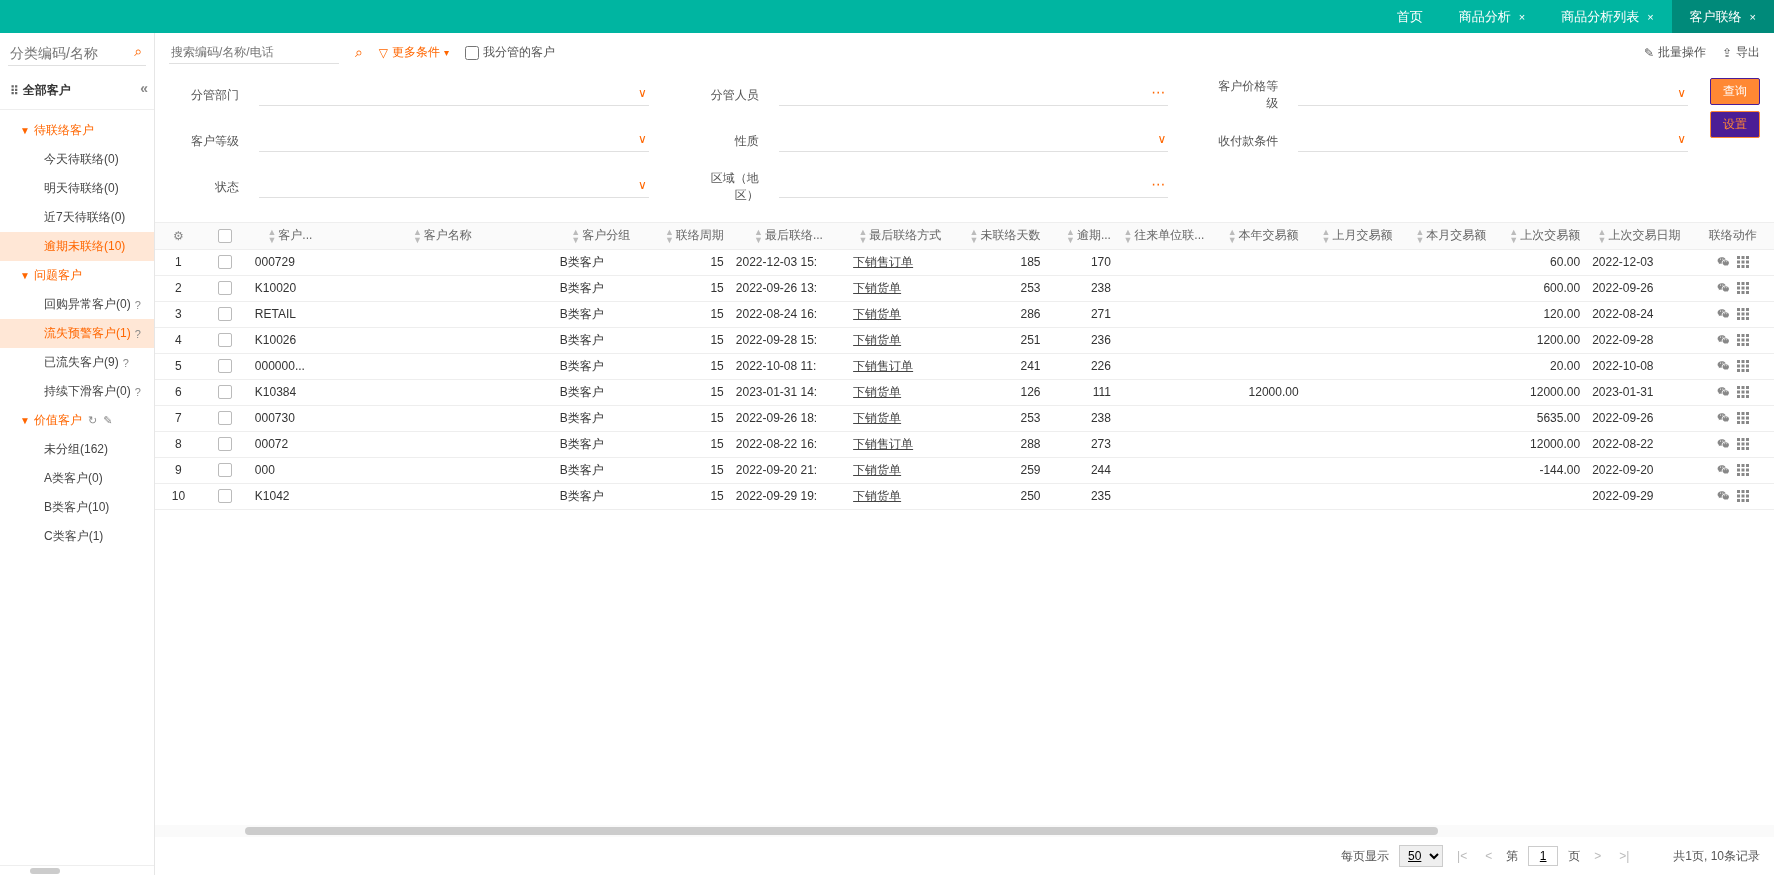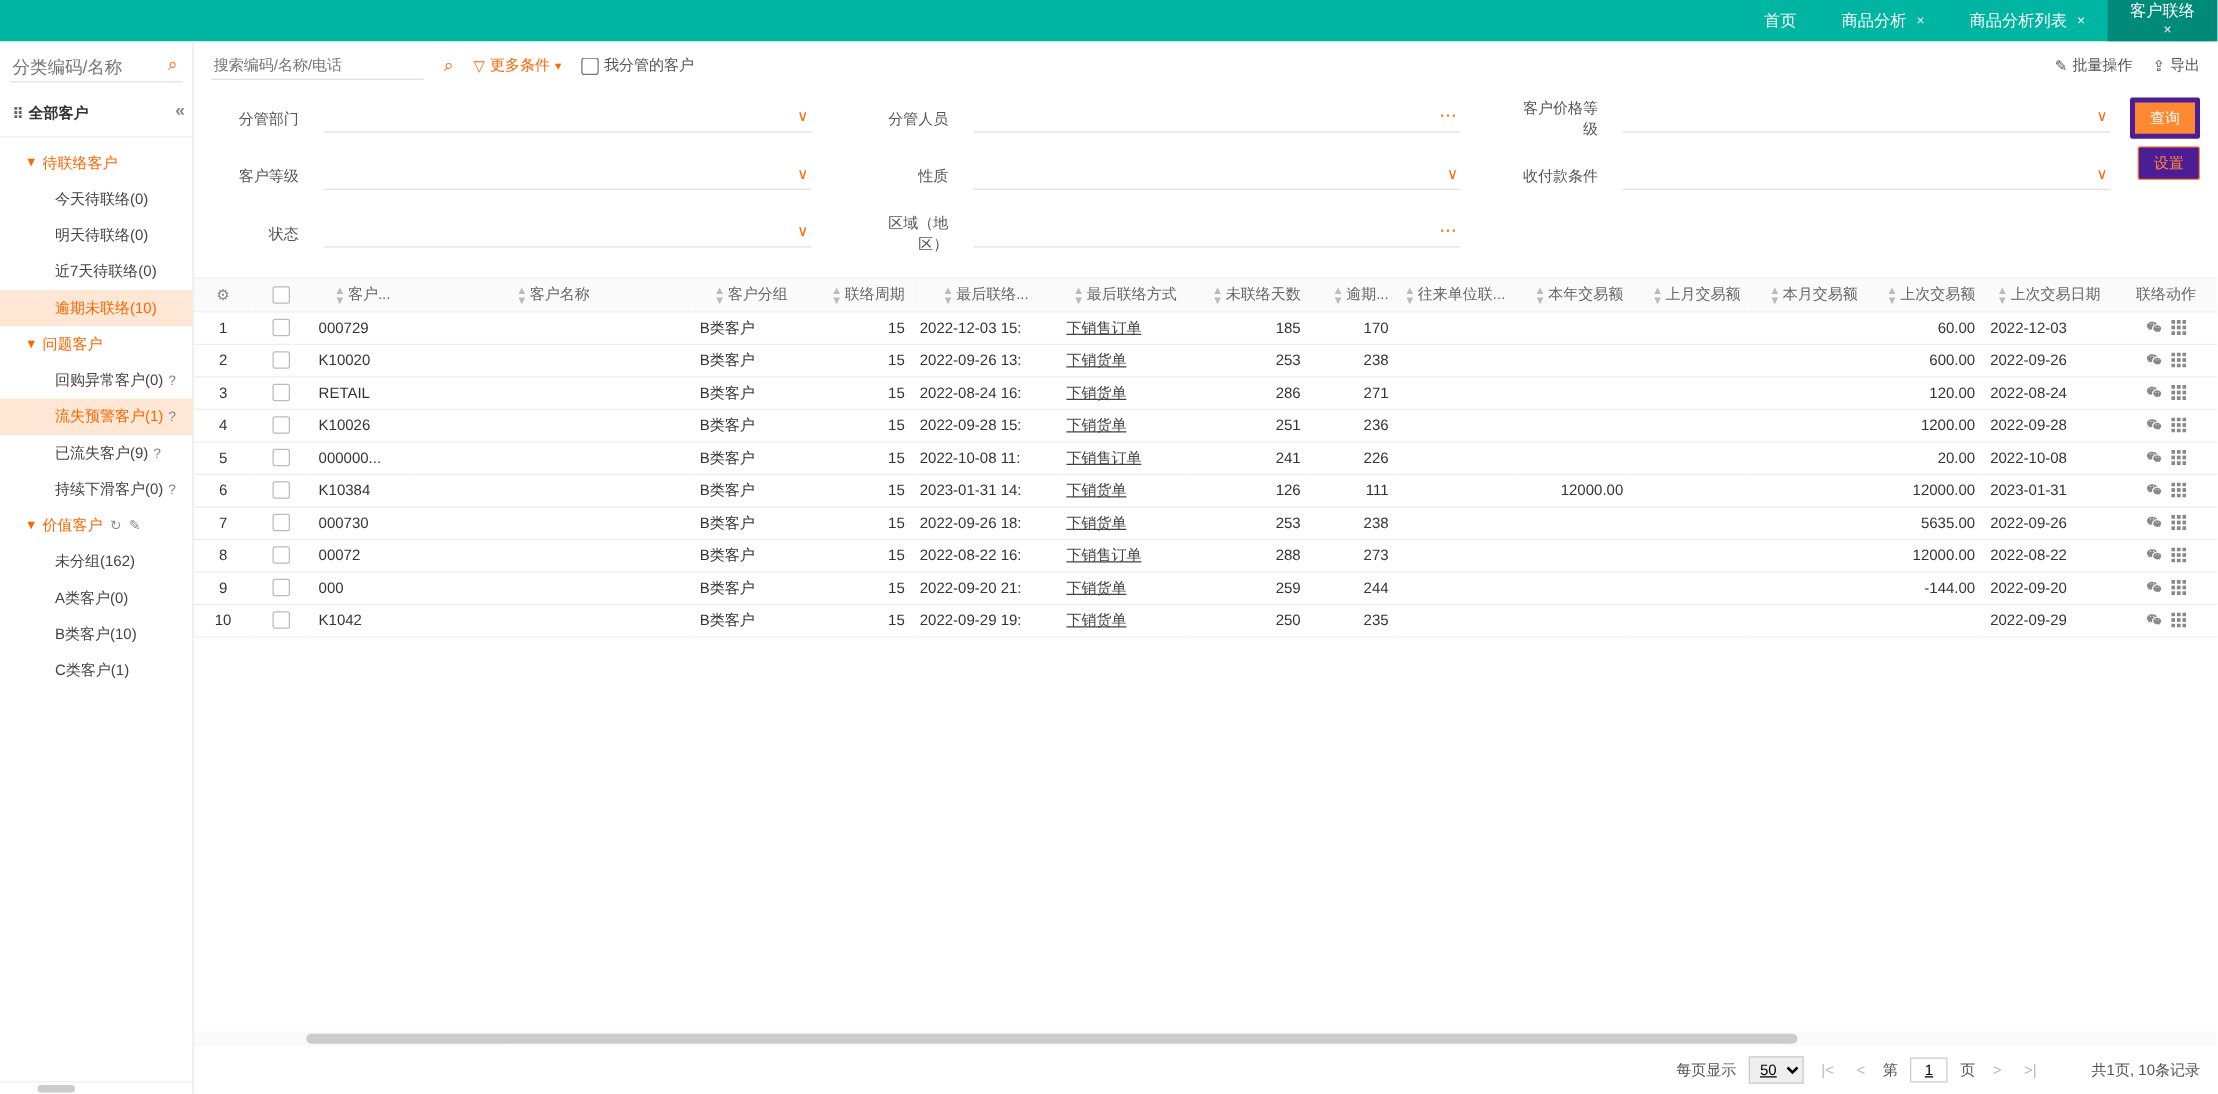--- a/index.html
+++ b/index.html
@@ -1,19 +1,19 @@
 <!DOCTYPE html>
 <html><head>
 <meta charset="utf-8">
 <style>
 * { box-sizing: border-box; margin: 0; padding: 0; }
 body { font-family: "Microsoft YaHei", Arial, sans-serif; font-size: 12px; color: #333; background: #fff; }
 .tabs { background: #00b5a1; height: 33px; display: flex; align-items: stretch; justify-content: flex-end; }
 .tab { padding: 0 18px; display: flex; align-items: center; color: #fff; font-size: 13px; cursor: pointer; position: relative; }
-.tab.active { background: #008a7a; flex-direction: column; }
+.tab.active { background: #008a7a; }
 .tab .close { margin-left: 8px; font-size: 11px; }
 .main { display: flex; height: calc(100vh - 33px); }
 .sidebar { width: 155px; border-right: 1px solid #e6e6e6; display: flex; flex-direction: column; }
 .side-search { position: relative; padding: 8px 8px 6px 8px; }
 .side-search input { width: 100%; border: none; border-bottom: 1px solid #e0e0e0; padding: 4px 20px 4px 2px; font-size: 14px; outline: none; color: #999; }
 .side-search .sicon { position: absolute; right: 12px; top: 10px; color: #f60; font-size: 14px; }
 .all-row { display: flex; align-items: center; padding: 10px 10px; border-bottom: 1px solid #eee; font-weight: bold; position: relative; }
 .all-row .grip { margin-right: 6px; color: #666; letter-spacing: -2px; }
 .all-row .collapse { position: absolute; right: 6px; top: 8px; color: #888; font-size: 14px; }
 .tree { flex: 1; overflow: auto; padding: 6px 0; }
@@ -36,21 +36,21 @@
 .filters { display: flex; padding: 6px 14px 18px 14px; gap: 12px; }
 .fcols { flex:1; display:flex; flex-direction: column; gap: 18px; }
 .frow3 { display:flex; gap: 40px; }
 .fitem { flex:1; display:flex; align-items:center; }
 .flabel { width: 90px; text-align:right; color:#555; padding-right: 20px; }
 .fval { flex:1; border-bottom: 1px solid #e0e0e0; height: 22px; position:relative; }
 .fval .drop { position:absolute; right:2px; top:2px; color:#f60; font-size:12px; }
 .fval .dots { position:absolute; right:2px; top:0px; color:#f60; font-size:14px; letter-spacing:1px; }
 .fbtns { width: 60px; display:flex; flex-direction:column; gap:6px; align-items:flex-end; }
 .btn { padding: 4px 12px; border-radius: 2px; font-size:12px; cursor:pointer; text-align:center; }
-.btn.primary { background:#ff8833; color:#fff; border:4px solid #4c1d95; }
+.btn.primary { background:#ff8833; color:#fff; border:1px solid #4c1d95; }
 .btn.ghost { border:1px solid #ff8833; color:#ff8833; background:#4c1d95; }
 .tablewrap { flex:1; overflow:hidden; border-top:1px solid #eee; position:relative; display:flex; flex-direction:column; }
 table { border-collapse: collapse; width: 100%; table-layout: fixed; }
 th, td { border-bottom: 1px solid #eee; padding: 0 6px; height: 26px; font-size: 12px; overflow:hidden; text-overflow:ellipsis; white-space:nowrap; }
 th { background:#fafafa; color:#666; font-weight:normal; position:relative; }
 th .sort { color:#bbb; font-size:9px; margin-right:2px; display:inline-block; line-height:8px; vertical-align:middle; }
 .chkbox { width:14px; height:14px; border:1px solid #bbb; border-radius:2px; display:inline-block; vertical-align:middle; background:#fff; }
 .linktxt { color:#444; text-decoration: underline; cursor:pointer; }
 .ralign { text-align:right; }
 .calign { text-align:center; }

